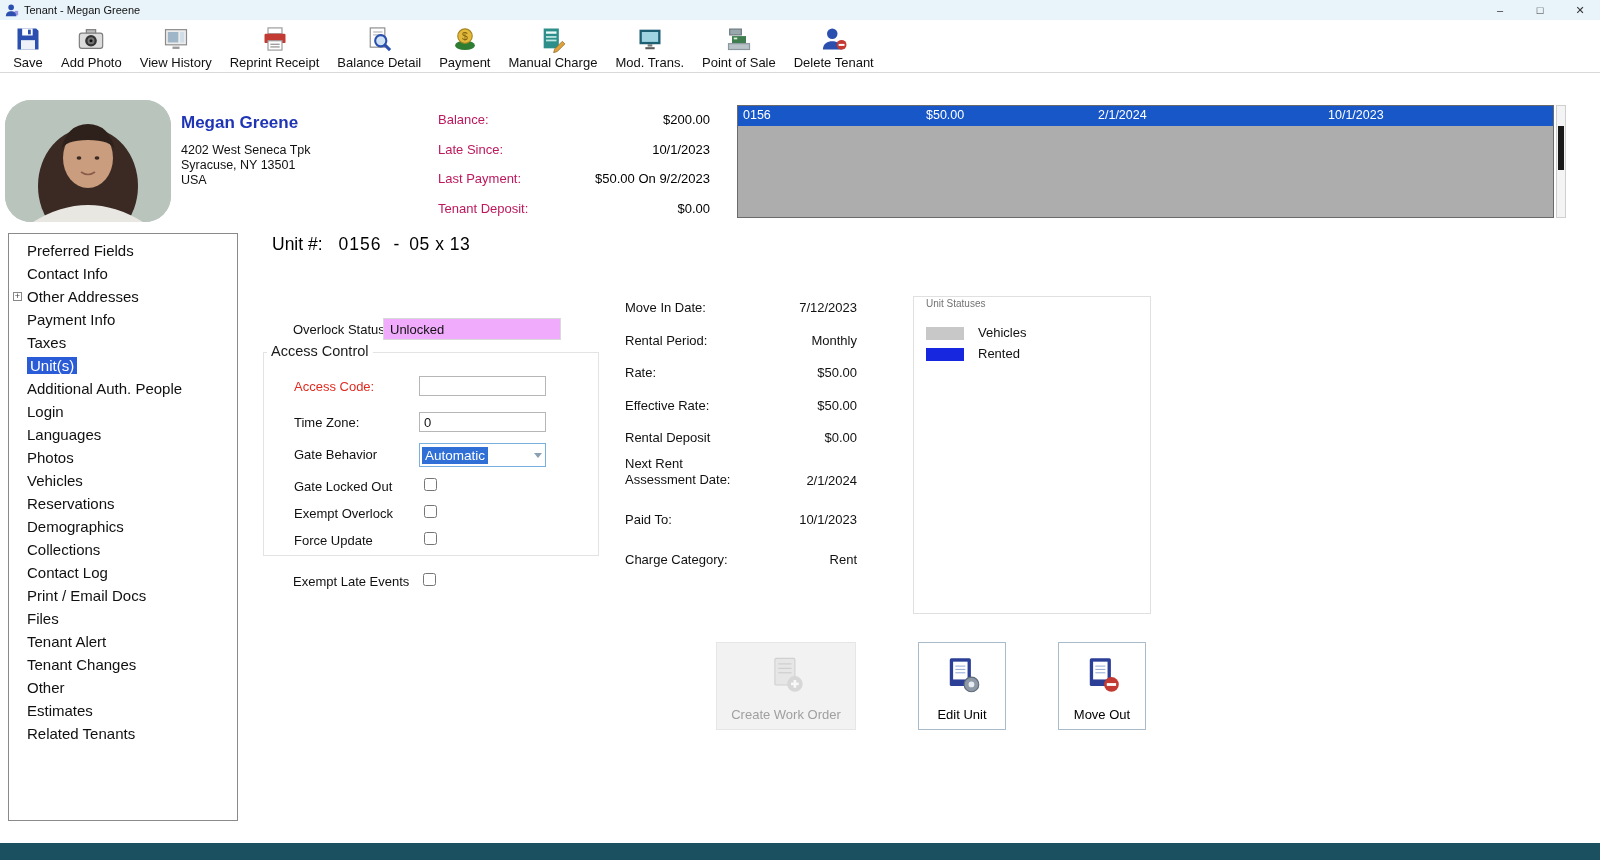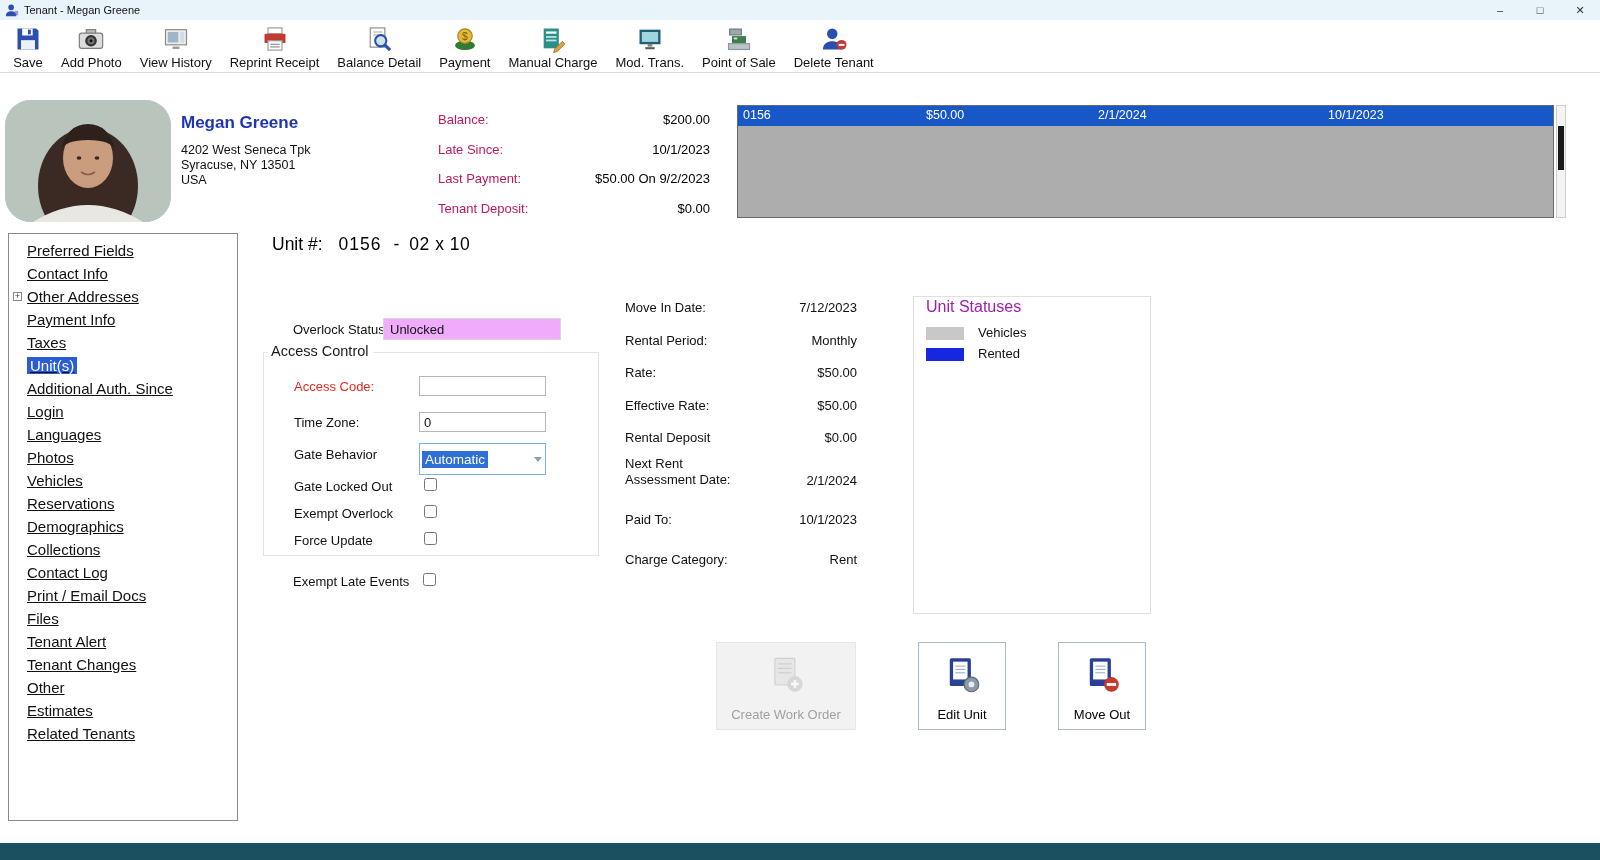--- a/index.html
+++ b/index.html
@@ -41,21 +41,21 @@
   
   .unit-table { position:absolute; left:737px; top:105px; width:817px; height:113px; background:#adadad; border:1px solid #6a6a6a; }
   .ut-header { display:flex; height:20px; background:#ffffff; border-bottom:1px solid #8e8e8e; font-size:12.5px; }
   .ut-header .cell { padding:2px 5px; border-right:1px solid #d6d6d6; }
   .ut-row { display:flex; height:20px; background:#1857c8; color:#fff; font-size:12.5px; }
   .ut-row .cell { padding:2px 5px; }
   .c0{width:183px;} .c1{width:172px;} .c2{width:230px;} .c3{width:230px;}
   .table-scrollbar { position:absolute; left:1556px; top:105px; width:10px; height:113px; background:#f4f4f4; border:1px solid #cfcfcf; }
   .table-scrollbar .thumb { position:absolute; left:1px; top:20px; width:6px; height:44px; background:#1a1a1a; }
   
-  .sidebar { position:absolute; left:8px; top:233px; width:230px; height:588px; background:#fff; border:1px solid #8a8a8a; padding-top:5px;text-decoration:underline; }
+  .sidebar { position:absolute; left:8px; top:233px; width:230px; height:588px; background:#fff; border:1px solid #8a8a8a; padding-top:5px; }
   .sb-item { position:relative; padding-left:18px; font-size:15px; line-height:23px; color:#101010; white-space:nowrap; cursor:default; }
   .sb-item .sel { background:#2a5cd7; color:#ffffff; padding:0 3px; }
   .expander {
     position:absolute; left:4px; top:7px; width:9px; height:9px; border:1px solid #888;
     background:#fff; font-size:9px; line-height:7px; text-align:center; color:#444;
   }
   
   .unit-heading { position:absolute; left:272px; top:234px; font-size:17.5px; color:#000; }
   .unit-heading .num { margin-left:16px; letter-spacing:1px; }
   .unit-heading .sep { margin-left:12px; }
@@ -66,34 +66,34 @@
     position:absolute; height:22px; border:1px solid #d9d9d9; background:#f0abfc;
     font-size:13px; padding:3px 6px; color:#111;
   }
   .groupbox { position:absolute; left:263px; top:352px; width:336px; height:204px; border:1px solid #e3e3e3; }
   .gb-legend { position:absolute; top:-10px; left:3px; background:#fff; padding:0 4px; font-size:14.5px; color:#1a1a1a; }
   .txt-input {
     position:absolute; width:127px; height:20px; border:1px solid #b6b6b6; background:#fff;
     font-size:13px; padding:1px 4px; font-family:inherit; color:#111;
   }
   .combo {
-    position:absolute; width:127px; height:32px; border:1px solid #7ab0e0; background:#fff;
+    position:absolute; width:127px; height:24px; border:1px solid #7ab0e0; background:#fff;
     display:flex; align-items:center;justify-content:space-between;
   }
   .combo .sel-text { background:#2f6fd6; color:#fff; font-size:13.5px; padding:1px 3px; margin-left:2px; }
   .combo .arrow-box { margin-left:auto; width:15px; display:flex; justify-content:center; }
   .combo .arrow { width:0; height:0; border-left:4px solid transparent; border-right:4px solid transparent; border-top:5px solid #8aa0b4; }
   .cb { position:absolute; width:13px; height:13px; margin:0; }
   
   .detail-row { position:absolute; left:625px; width:232px; display:flex; justify-content:space-between; font-size:13px; }
   .detail-row.tall { align-items:flex-end; }
   .pre { white-space:pre-line; line-height:16px; }
   
   .status-panel { position:absolute; left:913px; top:296px; width:238px; height:318px; border:1px solid #e0e0e0; }
-  .status-title { position:absolute; left:12px; top:1px; font-size:16px; color:#a21caf; }
+  .status-title { position:absolute; left:12px; top:1px; font-size:10px; color:#737373; }
   .swatch { position:absolute; left:12px; width:38px; height:13px; }
   .swatch-label { position:absolute; left:64px; font-size:13px; }
   
   .action-btn {
     position:absolute; background:#fff; border:1px solid #a9bac8; display:flex;
     flex-direction:column; align-items:center; justify-content:flex-end;
     padding-bottom:7px; font-size:13px; font-family:inherit; cursor:default;
   }
   .action-btn .btn-icon { position:absolute; top:12px; }
   .action-btn.disabled { background:#f2f2f2; border-color:#e6e6e6; color:#9f9f9f; }
@@ -289,40 +289,40 @@
   <div class="thumb"></div>
 </div>
 
 <div class="sidebar">
   <div class="sb-item"><span>Preferred Fields</span></div>
   <div class="sb-item"><span>Contact Info</span></div>
   <div class="sb-item"><span class="expander">+</span><span>Other Addresses</span></div>
   <div class="sb-item"><span>Payment Info</span></div>
   <div class="sb-item"><span>Taxes</span></div>
   <div class="sb-item"><span class="sel">Unit(s)</span></div>
-  <div class="sb-item"><span>Additional Auth. Since</span></div>
+  <div class="sb-item"><span>Additional Auth. People</span></div>
   <div class="sb-item"><span>Login</span></div>
   <div class="sb-item"><span>Languages</span></div>
   <div class="sb-item"><span>Photos</span></div>
   <div class="sb-item"><span>Vehicles</span></div>
   <div class="sb-item"><span>Reservations</span></div>
   <div class="sb-item"><span>Demographics</span></div>
   <div class="sb-item"><span>Collections</span></div>
   <div class="sb-item"><span>Contact Log</span></div>
   <div class="sb-item"><span>Print / Email Docs</span></div>
   <div class="sb-item"><span>Files</span></div>
   <div class="sb-item"><span>Tenant Alert</span></div>
   <div class="sb-item"><span>Tenant Changes</span></div>
   <div class="sb-item"><span>Other</span></div>
   <div class="sb-item"><span>Estimates</span></div>
   <div class="sb-item"><span>Related Tenants</span></div>
 </div>
 
 <div class="unit-heading">
-  <span>Unit #:</span><span class="num">0156</span><span class="sep">-</span><span class="size">02 x 10</span>
+  <span>Unit #:</span><span class="num">0156</span><span class="sep">-</span><span class="size">05 x 13</span>
 </div>
 
 <span class="f-label" style="left:273px; top:322px;">Overlock Status:</span>
 <div class="flat-box" style="left:383px; top:318px; width:178px;">Unlocked</div>
 
 <div class="groupbox">
   <span class="gb-legend">Access Control</span>
   <span class="f-label red" style="left:10px; top:26px;">Access Code:</span>
   <input class="txt-input" style="left: 155px; top: 23px;" type="text" value="">
   <span class="f-label" style="left:10px; top:62px;">Time Zone:</span>

